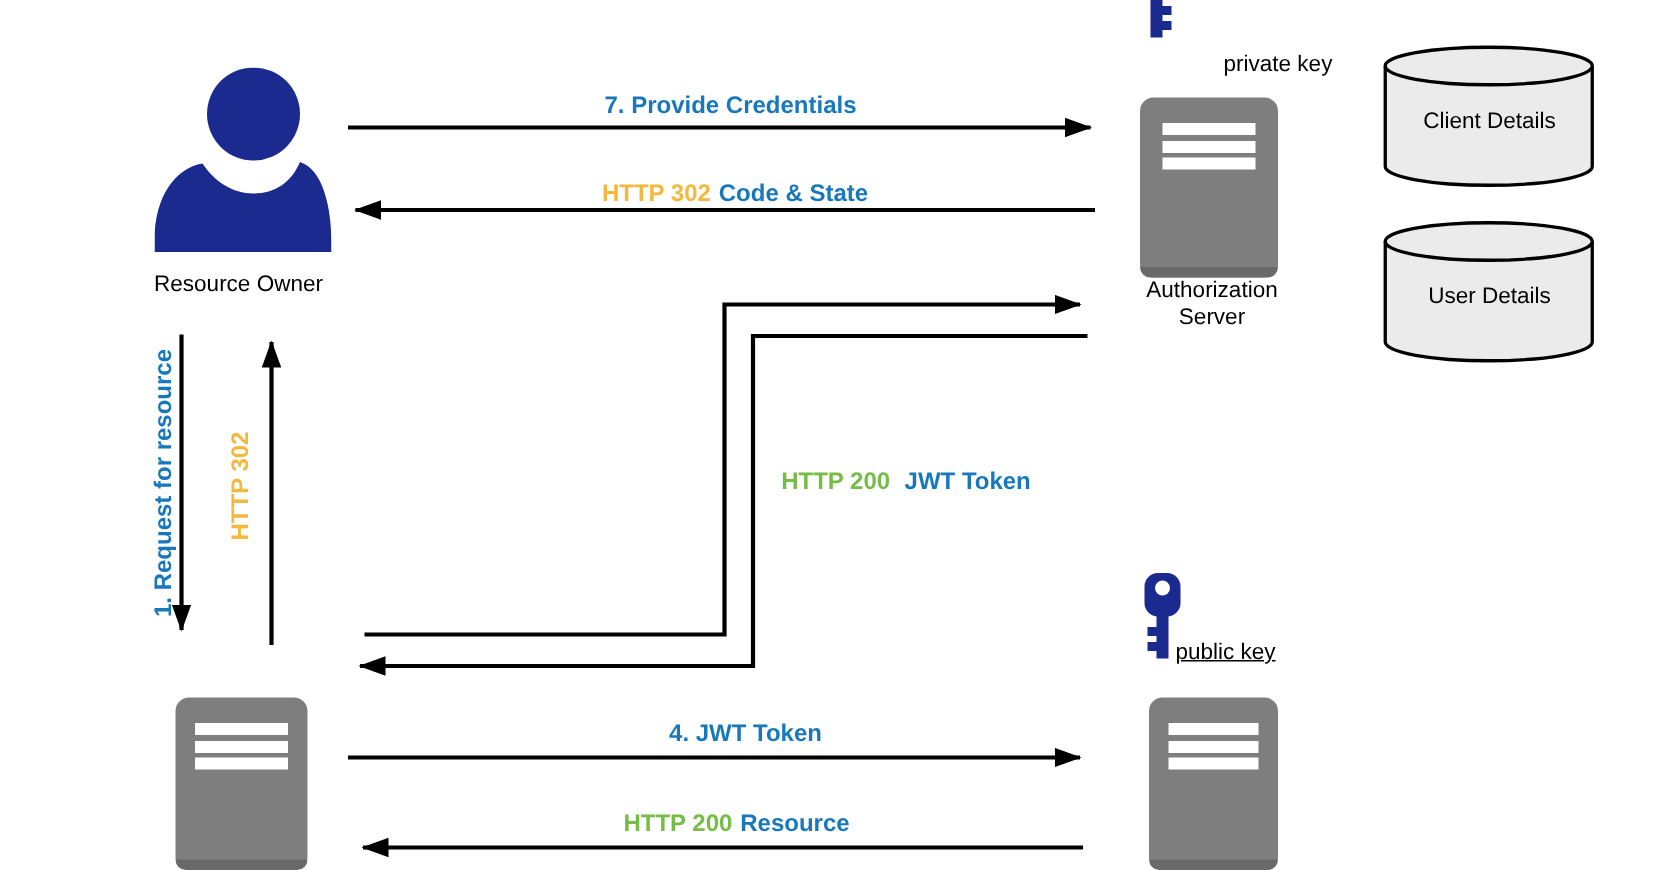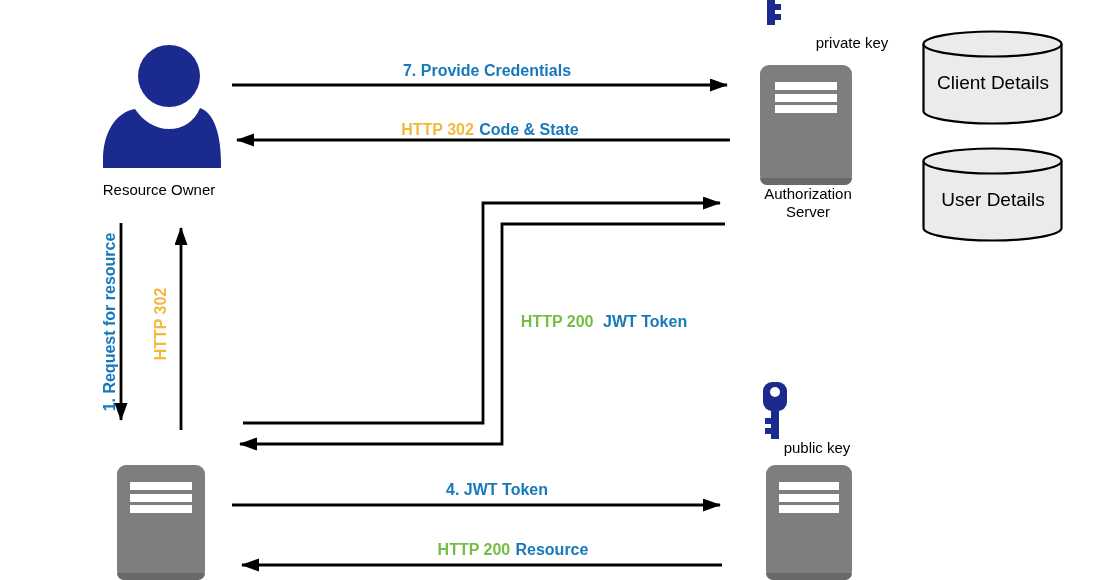--- a/index.html
+++ b/index.html
@@ -18,21 +18,21 @@
   .gap{margin-left:0.33em;}
   .gap2{margin-left:0.6em;}
   .pre{white-space:pre-line;line-height:21px;}
   .pre-blk{white-space:pre-line;line-height:18px;}
   
   .server{position:absolute;background:var(--server_gray,#7e7e7e);border-radius:9px;}
   .server::after{content:"";position:absolute;left:0;right:0;bottom:0;height:7px;
                  background:var(--server_gray_dark,#696969);border-radius:0 0 9px 9px;}
   .server .bar{position:absolute;height:8px;background:#fff;}
   .server .b1{top:17px;} .server .b2{top:28.5px;} .server .b3{top:40px;}
-  .db-label{position:absolute;transform:translateX(-50%);font-size:19px;color:#000;white-space:nowrap;}
+  .db-label{position:absolute;transform:translateX(-50%);font-size:15px;color:#000;white-space:nowrap;}
 </style>
 </head>
 <body>
 
 <div class="stage">
 
   <svg class="arrows" width="1103" height="580" viewBox="0 0 1103 580">
     <defs>
       <marker id="ah" markerUnits="userSpaceOnUse" markerWidth="20" markerHeight="14" refX="17" refY="6.5" orient="auto">
         <path d="M0,0 L18,6.5 L0,13 Z" fill="#000"></path>
@@ -103,32 +103,32 @@
 
   <svg class="abs" style="left:762px;top:382px;" width="26" height="58" viewBox="0 0 26 58">
     <g fill="#1b2a8f">
       <rect x="1" y="0" width="24" height="29" rx="9"></rect>
       <rect x="9" y="26" width="8" height="31"></rect>
       <rect x="3" y="36" width="7" height="6"></rect>
       <rect x="3" y="46" width="7" height="6"></rect>
     </g>
     <circle cx="13" cy="10" r="5" fill="#fff"></circle>
   </svg>
-  <div class="hlabel blk" style="left:817px;top:439px;">public key</div>
+  <div class="hlabel blk" style="left:817px;top:426px;text-decoration:underline;">public key</div>
 
   <div class="server" style="left:117px;top:465px;width:88px;height:115px;">
     <div class="bar b1" style="left:13px;width:62px;"></div>
     <div class="bar b2" style="left:13px;width:62px;"></div>
     <div class="bar b3" style="left:13px;width:62px;"></div>
   </div>
 
   <div class="server" style="left:766px;top:465px;width:86px;height:115px;">
     <div class="bar b1" style="left:13px;width:60px;"></div>
     <div class="bar b2" style="left:13px;width:60px;"></div>
     <div class="bar b3" style="left:13px;width:60px;"></div>
   </div>
 
   <div class="hlabel flow blue" style="left:497px;top:481px;">4. JWT Token</div>
-  <div class="hlabel flow" style="left:513px;top:541px;">
+  <div class="hlabel flow" style="left:491px;top:541px;">
     <span class="green">HTTP 200</span><span class="blue gap">Resource</span>
   </div>
 
 </div>
 
 </body></html>

